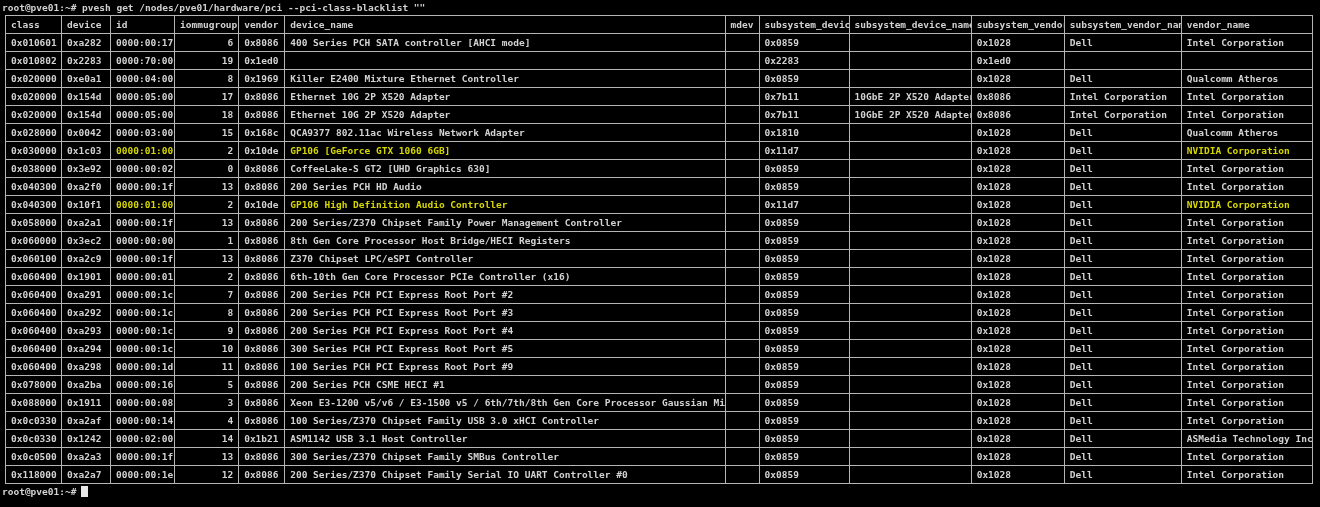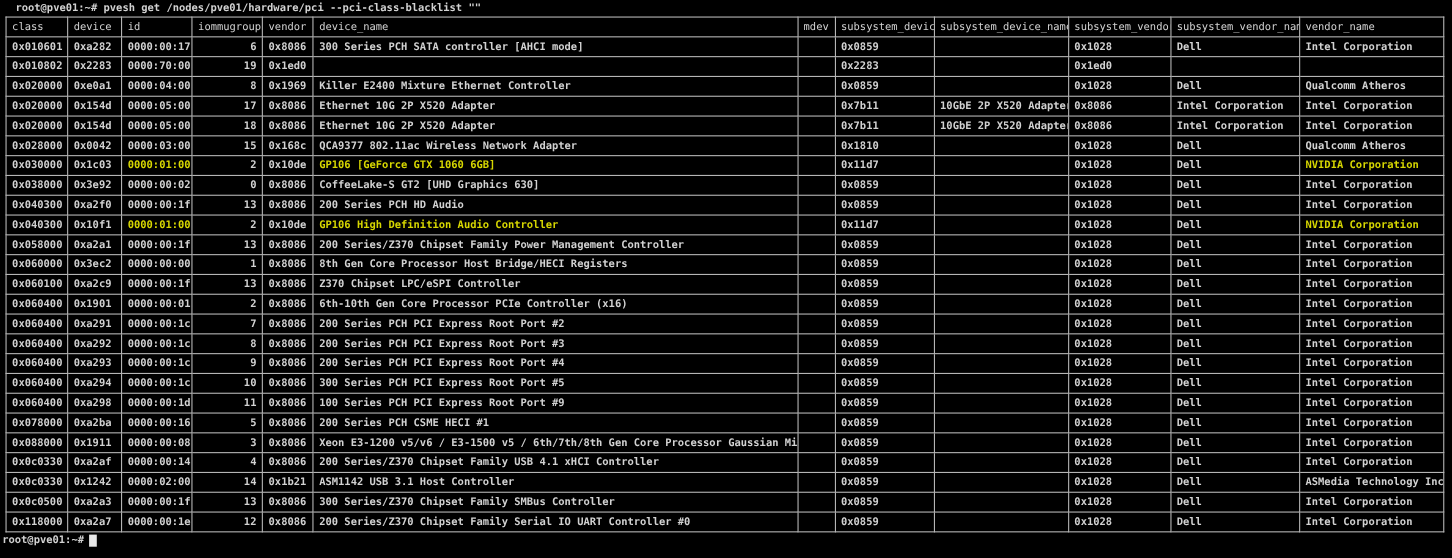--- a/index.html
+++ b/index.html
@@ -10,41 +10,41 @@
     overflow: hidden;
   }
   .term {
     font-family: "DejaVu Sans Mono", "Liberation Mono", monospace;
     font-size: 9.5px;
     font-weight: bold;
     color: #d2d2d2;
     letter-spacing: 0;
   }
   .cmdline {
-    padding: 2px 0 1px 14px;
+    padding: 2px 0 1px 2px;
     height: 15px;
     line-height: 12px;
     white-space: pre;
   }
   .prompt { color: #d2d2d2; }
   table.pci {
     border-collapse: collapse;
     table-layout: fixed;
     margin-left: 5px;
     width: 1308px;
   }
   table.pci th, table.pci td {
     border: 1px solid #b5b5b5;
     padding: 2px 5px 3px 5px;
     white-space: nowrap;
     overflow: hidden;
     text-align: left;
     height: 18px;
   }
-  table.pci th { font-weight: normal; }
+  table.pci th { font-weight: bold; }
   table.pci td.num { text-align: right; }
   table.pci td.hl { color: #d7d700; }
   .bottomline {
     padding: 2px 0 0 2px;
     line-height: 12px;
     white-space: pre;
   }
   .cursor {
     display: inline-block;
     width: 7px; height: 11px;
@@ -91,21 +91,21 @@
           <th>vendor_name</th>
         </tr>
       </thead>
     <tbody>
         <tr>
           <td>0x010601</td>
           <td>0xa282</td>
           <td>0000:00:17.0</td>
           <td class="num">6</td>
           <td>0x8086</td>
-          <td>300 Series PCH SATA controller [AHCI mode]</td>
+          <td>400 Series PCH SATA controller [AHCI mode]</td>
           <td></td>
           <td>0x0859</td>
           <td></td>
           <td>0x1028</td>
           <td>Dell</td>
           <td>Intel Corporation</td>
         </tr>
         <tr>
           <td>0x010802</td>
           <td>0x2283</td>
@@ -385,21 +385,21 @@
           <td>0x1028</td>
           <td>Dell</td>
           <td>Intel Corporation</td>
         </tr>
         <tr>
           <td>0x0c0330</td>
           <td>0xa2af</td>
           <td>0000:00:14.0</td>
           <td class="num">4</td>
           <td>0x8086</td>
-          <td>200 Series/Z370 Chipset Family USB 4.1 xHCI Controller</td>
+          <td>100 Series/Z370 Chipset Family USB 3.0 xHCI Controller</td>
           <td></td>
           <td>0x0859</td>
           <td></td>
           <td>0x1028</td>
           <td>Dell</td>
           <td>Intel Corporation</td>
         </tr>
         <tr>
           <td>0x0c0330</td>
           <td>0x1242</td>

